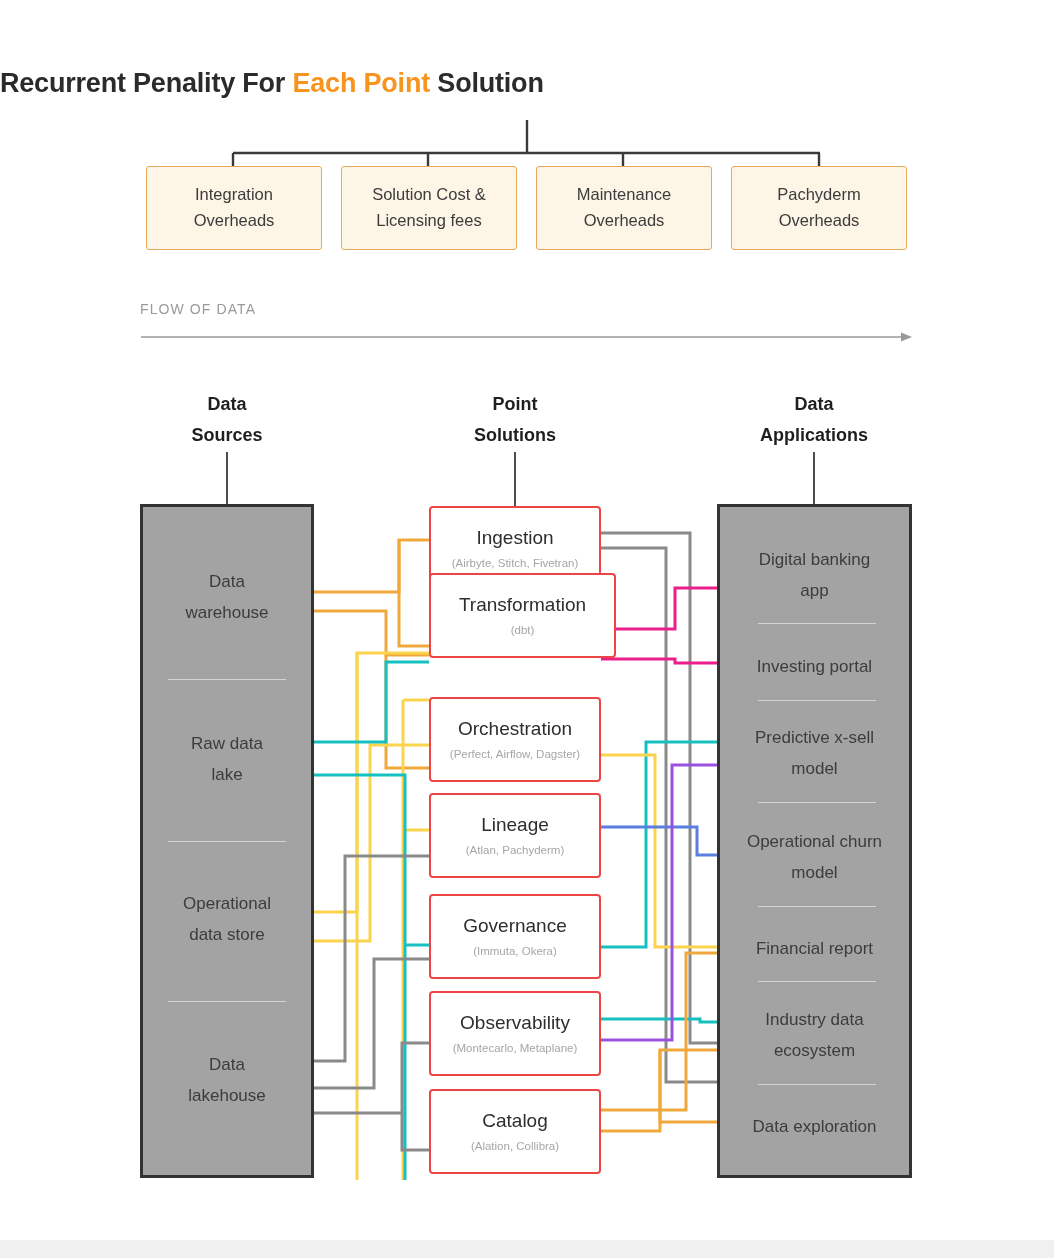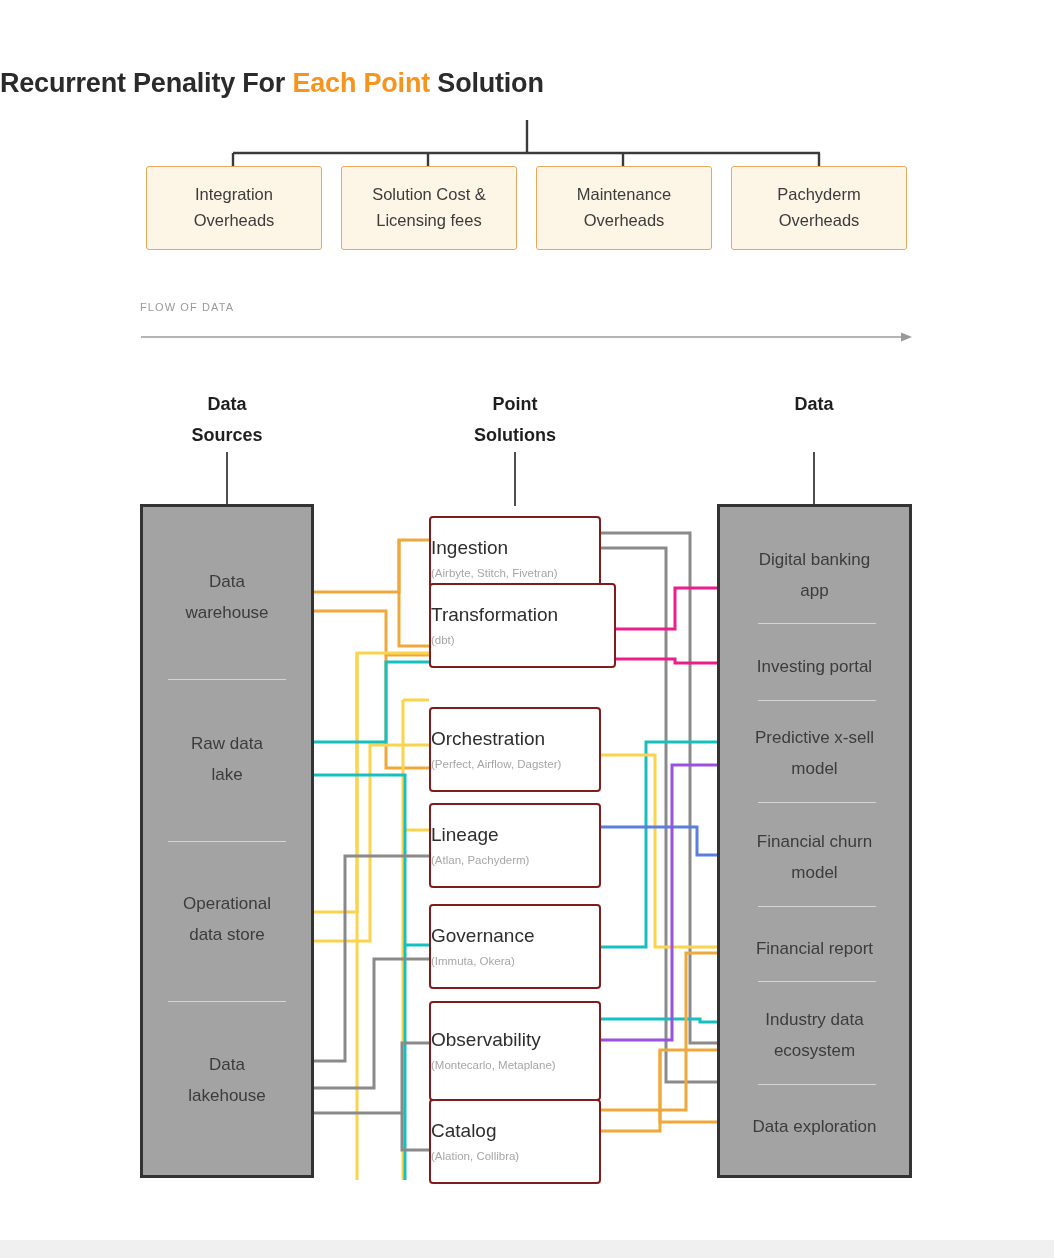--- a/index.html
+++ b/index.html
@@ -33,21 +33,21 @@
     border-radius:3px;
     display:flex; align-items:center; justify-content:center;
     text-align:center;
     font-size:16.5px; color:#3c3c3c; line-height:1.55;
     padding:12px 6px;
   }
 
   
   #flow-label {
     position:absolute; left:140px; top:301px;
-    font-size:11px; color:#9a9a9a; letter-spacing:1.1px;
+    font-size:14px; color:#9a9a9a; letter-spacing:1.1px;
   }
 
   
   .col-header {
     position:absolute;
     text-align:center;
     font-size:18px; font-weight:bold; color:#1f1f1f; line-height:1.72;
     width:200px;
   }
 
@@ -65,25 +65,25 @@
     padding:0 12px;
   }
   .col-divider {
     position:absolute;
     height:1px; background:#d4d4d4;
   }
 
   
   .ps-box {
     position:absolute;
-    border:2px solid #7f1d1d;
+    border:2px solid #ef4444;
     border-radius:4px;
     background:#ffffff;
     display:flex; flex-direction:column;
-    align-items:flex-start; justify-content:center;margin-top:10px;
+    align-items:center; justify-content:center;
   }
   .ps-title { font-size:19px; color:#2e2e2e; line-height:1.2; }
   .ps-sub   { font-size:11.5px; color:#a6a6a6; margin-top:7px; line-height:1.2; }
 
   
   #wires { position:absolute; left:0; top:0; width:1054px; height:1240px; pointer-events:none; }
   #wires path { fill:none; stroke-width:3; stroke-linecap:butt; stroke-linejoin:miter; }
 
   #bottombar { position:absolute; left:0; top:1240px; width:1054px; height:18px; background:#f0f0f0; }
 </style>
@@ -141,20 +141,21 @@
   <div class="col-header" style="left:127px; top:389px;">
     <div>Data</div>
     <div>Sources</div>
   </div>
   <div class="col-header" style="left:415px; top:389px;">
     <div>Point</div>
     <div>Solutions</div>
   </div>
   <div class="col-header" style="left:714px; top:389px;">
     <div>Data</div>
+    <div>Applications</div>
   </div>
 
   <svg style="position:absolute;left:0;top:0;width:1054px;height:1240px;">
     <g stroke="#3a3a3a" stroke-width="1.8">
       <line x1="227" y1="452" x2="227" y2="504"></line>
       <line x1="515" y1="452" x2="515" y2="506"></line>
       <line x1="814" y1="452" x2="814" y2="504"></line>
     </g>
   </svg>
 
@@ -239,21 +240,21 @@
     <div class="ps-sub">(Perfect, Airflow, Dagster)</div>
   </div>
   <div class="ps-box" style="left:429px; top:793px; width:172px; height:85px;">
     <div class="ps-title">Lineage</div>
     <div class="ps-sub">(Atlan, Pachyderm)</div>
   </div>
   <div class="ps-box" style="left:429px; top:894px; width:172px; height:85px;">
     <div class="ps-title">Governance</div>
     <div class="ps-sub">(Immuta, Okera)</div>
   </div>
-  <div class="ps-box" style="left:429px; top:991px; width:172px; height:100px;">
+  <div class="ps-box" style="left:429px; top:991px; width:172px; height:85px;">
     <div class="ps-title">Observability</div>
     <div class="ps-sub">(Montecarlo, Metaplane)</div>
   </div>
   <div class="ps-box" style="left:429px; top:1089px; width:172px; height:85px;">
     <div class="ps-title">Catalog</div>
     <div class="ps-sub">(Alation, Collibra)</div>
   </div>
 
   <div class="big-col" style="left:717px; top:504px; width:195px; height:674px;">
     <div class="col-entry" style="top:38px;">
@@ -267,21 +268,21 @@
     </div>
     <div class="col-divider" style="left:38px; top:193px; width:118px;"></div>
 
     <div class="col-entry" style="top:216px;">
       <div>Predictive x-sell</div>
       <div>model</div>
     </div>
     <div class="col-divider" style="left:38px; top:295px; width:118px;"></div>
 
     <div class="col-entry" style="top:320px;">
-      <div>Financial churn</div>
+      <div>Operational churn</div>
       <div>model</div>
     </div>
     <div class="col-divider" style="left:38px; top:399px; width:118px;"></div>
 
     <div class="col-entry" style="top:427px;">
       <div>Financial report</div>
     </div>
     <div class="col-divider" style="left:38px; top:474px; width:118px;"></div>
 
     <div class="col-entry" style="top:498px;">

